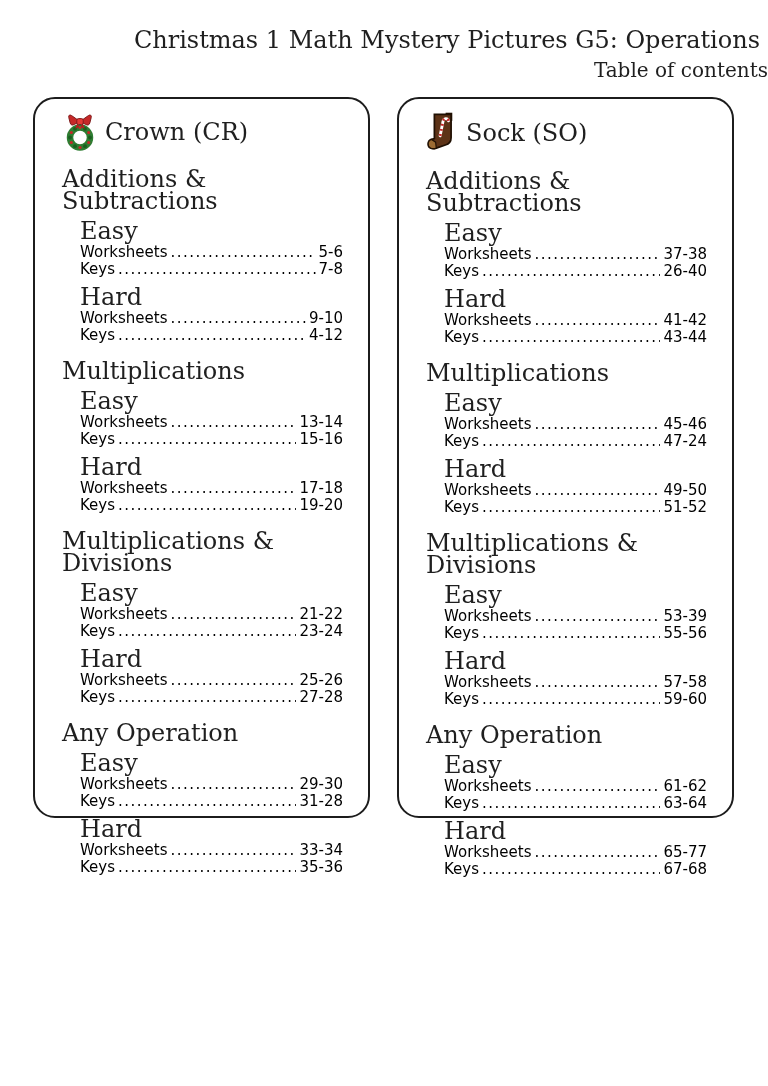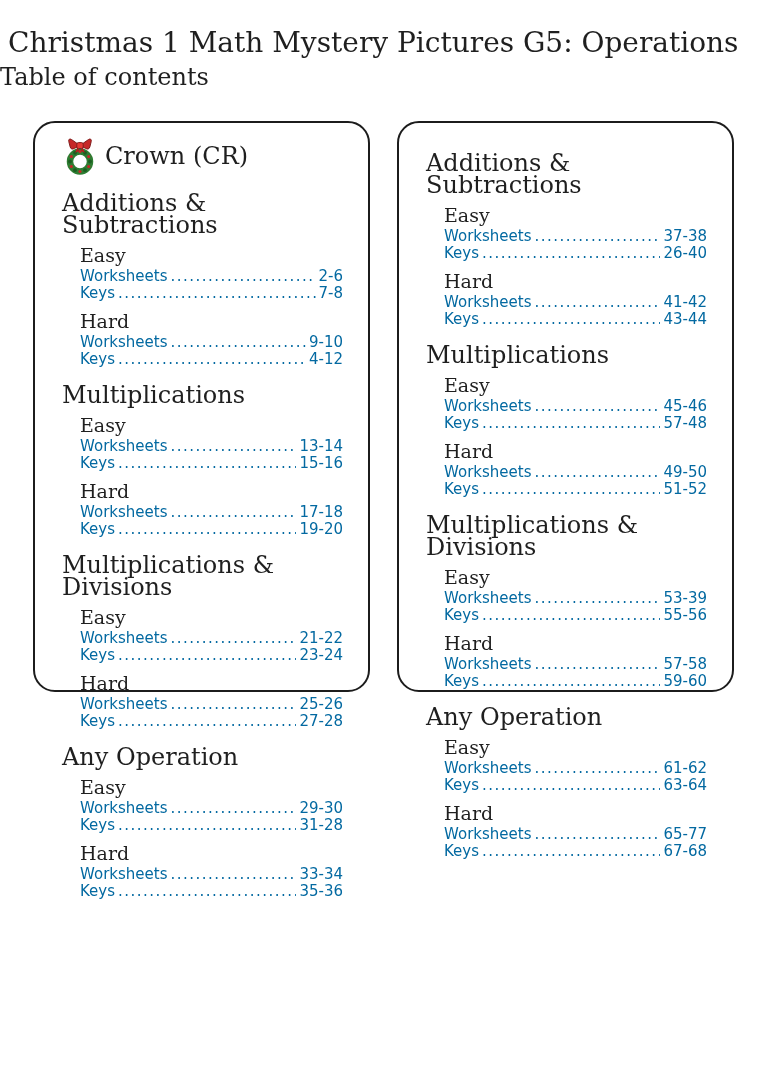--- a/index.html
+++ b/index.html
@@ -1,44 +1,44 @@
 <!DOCTYPE html>
 <html><head>
 <meta charset="utf-8">
 <style>
   html,body{margin:0;padding:0;}
   body{
     width:768px;height:1086px;overflow:hidden;background:#ffffff;
     color:#1f1f1f;font-family:"DejaVu Serif",serif;
   }
   .page-title{
-    text-align:left;font-size:28px;line-height:1.2;font-weight:normal;
+    text-align:right;font-size:24px;line-height:1.2;font-weight:normal;
     margin:26px 8px 2px;
   }
   .page-subtitle{
-    text-align:left;font-size:24px;line-height:1.2;font-weight:normal;
-    margin:3px 0 30px;
+    text-align:right;font-size:20px;line-height:1.2;font-weight:normal;
+    margin:3px 0 15px;
   }
   .cards{display:flex;gap:27px;padding-left:33px;}
   .card{
-    box-sizing:border-box;width:337px;height:571px;
+    box-sizing:border-box;width:337px;height:721px;
     border:2px solid #1c1c1c;border-radius:22px;
     padding:13px 25px 0 27px;background:#fff;
   }
   .card-header{display:flex;align-items:center;gap:7px;margin-bottom:2px;}
   .card-title{font-size:24px;line-height:1.1;white-space:nowrap;}
   .icon{flex:0 0 auto;display:block;}
   .section{margin-top:16px;}
   .section-title{font-size:24px;line-height:22px;}
   .level{margin:8px 0 0 18px;}
-  .level-name{font-size:19px;line-height:22px;margin-bottom:2px;}
+  .level-name{font-size:24px;line-height:22px;margin-bottom:2px;}
   .entry{
     display:flex;align-items:baseline;
     font-family:"DejaVu Sans",sans-serif;font-size:15px;line-height:17px;
-    color:#0369a1;
+    color:#000000;
   }
   .entry-label{white-space:nowrap;}
   .dots{flex:1 1 auto;overflow:hidden;white-space:nowrap;margin:0 3px;}
   .dots::after{
     content:"....................................................................................................";
     letter-spacing:1.5px;
   }
   .pages{white-space:nowrap;}
 </style>
 </head>
@@ -78,21 +78,21 @@
       <div class="card-title">Crown (CR)</div>
     </div>
 
     <div class="section">
       <div class="section-title">Additions &amp; Subtractions</div>
       <div class="level">
         <div class="level-name">Easy</div>
         <div class="entry">
           <span class="entry-label">Worksheets</span>
           <span class="dots"></span>
-          <span class="pages">2-6</span>
+          <span class="pages">5-6</span>
         </div>
         <div class="entry">
           <span class="entry-label">Keys</span>
           <span class="dots"></span>
           <span class="pages">7-8</span>
         </div>
       </div>
       <div class="level">
         <div class="level-name">Hard</div>
         <div class="entry">
@@ -193,20 +193,30 @@
         <div class="entry">
           <span class="entry-label">Keys</span>
           <span class="dots"></span>
           <span class="pages">35-36</span>
         </div>
       </div>
     </div>
   </div>
 
   <div class="card">
+    <div class="card-header">
+      <svg class="icon" width="33" height="42" viewBox="0 0 34 44">
+        <rect x="21" y="1.5" width="5.5" height="7" fill="#9c6b33" stroke="#201003" stroke-width="1.5"></rect>
+        <path d="M8.5 2.5 H26 V27 C26 31.5 24 33.5 20 34.6 L10.5 37.8 C5.5 39.4 2 37.6 2 33.4 C2 30.4 4 28.8 7 28.2 L8.5 27.8 Z" fill="#5d3317" stroke="#201003" stroke-width="1.8"></path>
+        <path d="M10.5 37.8 C5.5 39.4 2 37.6 2 33.4 C2 31 3.3 29.5 5.5 28.8 L9.8 31.6 Z" fill="#9c6b33" stroke="#201003" stroke-width="1.2"></path>
+        <path d="M14.5 25 L17.5 10 C18.2 6.3 22.4 6 23.2 9.2" fill="none" stroke="#ffffff" stroke-width="3" stroke-linecap="round"></path>
+        <path d="M14.5 25 L17.5 10 C18.2 6.3 22.4 6 23.2 9.2" fill="none" stroke="#c62828" stroke-width="3" stroke-dasharray="2 3.4"></path>
+      </svg>
+      <div class="card-title">Sock (SO)</div>
+    </div>
 
     <div class="section">
       <div class="section-title">Additions &amp; Subtractions</div>
       <div class="level">
         <div class="level-name">Easy</div>
         <div class="entry">
           <span class="entry-label">Worksheets</span>
           <span class="dots"></span>
           <span class="pages">37-38</span>
         </div>
@@ -236,21 +246,21 @@
       <div class="level">
         <div class="level-name">Easy</div>
         <div class="entry">
           <span class="entry-label">Worksheets</span>
           <span class="dots"></span>
           <span class="pages">45-46</span>
         </div>
         <div class="entry">
           <span class="entry-label">Keys</span>
           <span class="dots"></span>
-          <span class="pages">57-48</span>
+          <span class="pages">47-24</span>
         </div>
       </div>
       <div class="level">
         <div class="level-name">Hard</div>
         <div class="entry">
           <span class="entry-label">Worksheets</span>
           <span class="dots"></span>
           <span class="pages">49-50</span>
         </div>
         <div class="entry">

